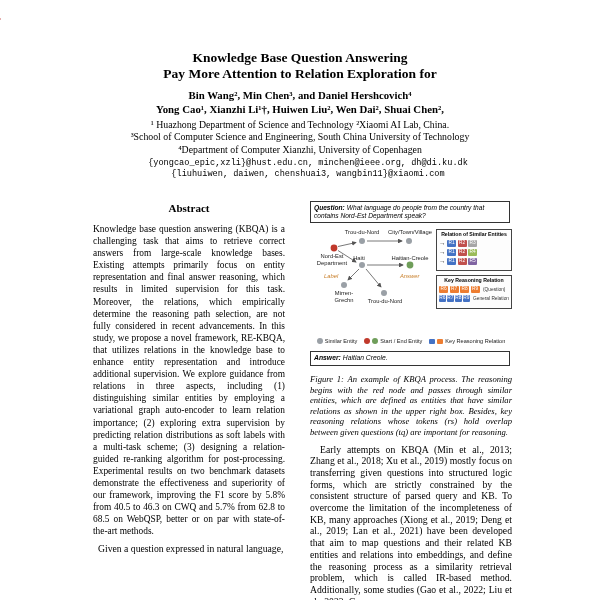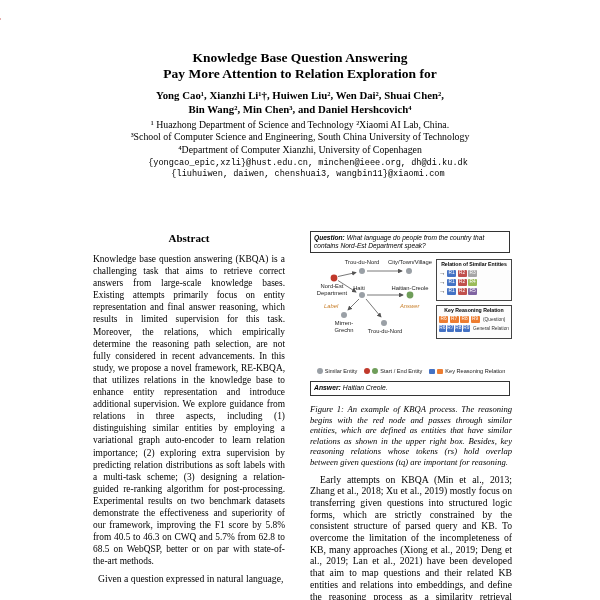--- a/index.html
+++ b/index.html
@@ -15,21 +15,21 @@
   }
   .title{position:absolute;top:50px;left:0;width:600px;text-align:center;
     font-size:13.5px;font-weight:bold;line-height:16px;}
   .authors{position:absolute;top:89px;left:0;width:600px;text-align:center;
     font-size:10.8px;font-weight:bold;line-height:13.5px;}
   .affils{position:absolute;top:119px;left:0;width:600px;text-align:center;
     font-size:9.8px;line-height:12.3px;}
   .emails{position:absolute;top:158px;left:8px;width:600px;text-align:center;
     font-family:"Liberation Mono", monospace;font-size:8.6px;line-height:11px;}
   .cols{position:absolute;top:196px;left:88px;width:424px;height:404px;display:flex;gap:20px;}
-  .col{width:202px;margin-top:30px;}
+  .col{width:202px;}
   .abs-head{text-align:center;font-weight:bold;font-size:11px;margin:6px 0 9px 0;}
   .abs-text{margin:0;padding:0 5px;font-size:9.4px;line-height:12.1px;text-align:justify;}
   .sec-head{margin-top:15px;font-weight:bold;font-size:11.5px;}
   .sec-head .num{margin-right:12px;}
   .body-text{margin:6px 0 0 0;font-size:9.7px;line-height:11.7px;text-align:justify;}
   .indent{text-indent:10px;}
   .caption{margin:7px 0 0 0;font-size:8.6px;line-height:10.6px;text-align:justify;font-style:italic;}
 
   
   .fig{position:relative;width:202px;height:166px;margin-top:5px;
@@ -72,22 +72,22 @@
 <div class="sheet">
 
   <div class="arxiv">arXiv</div>
 
   <div class="title">
     <div>Knowledge Base Question Answering</div>
     <div>Pay More Attention to Relation Exploration for</div>
   </div>
 
   <div class="authors">
+    <div>Bin Wang², Min Chen³, and Daniel Hershcovich⁴</div>
     <div>Yong Cao¹, Xianzhi Li¹†, Huiwen Liu², Wen Dai², Shuai Chen²,</div>
-    <div>Bin Wang², Min Chen³, and Daniel Hershcovich⁴</div>
   </div>
 
   <div class="affils">
     <div>¹ Huazhong Department of Science and Technology ²Xiaomi AI Lab, China.</div>
     <div>³School of Computer Science and Engineering, South China University of Technology</div>
     <div>⁴Department of Computer Xianzhi, University of Copenhagen</div>
   </div>
 
   <div class="emails">
     <div>{yongcao_epic,xzli}@hust.edu.cn, minchen@ieee.org, dh@di.ku.dk</div>

